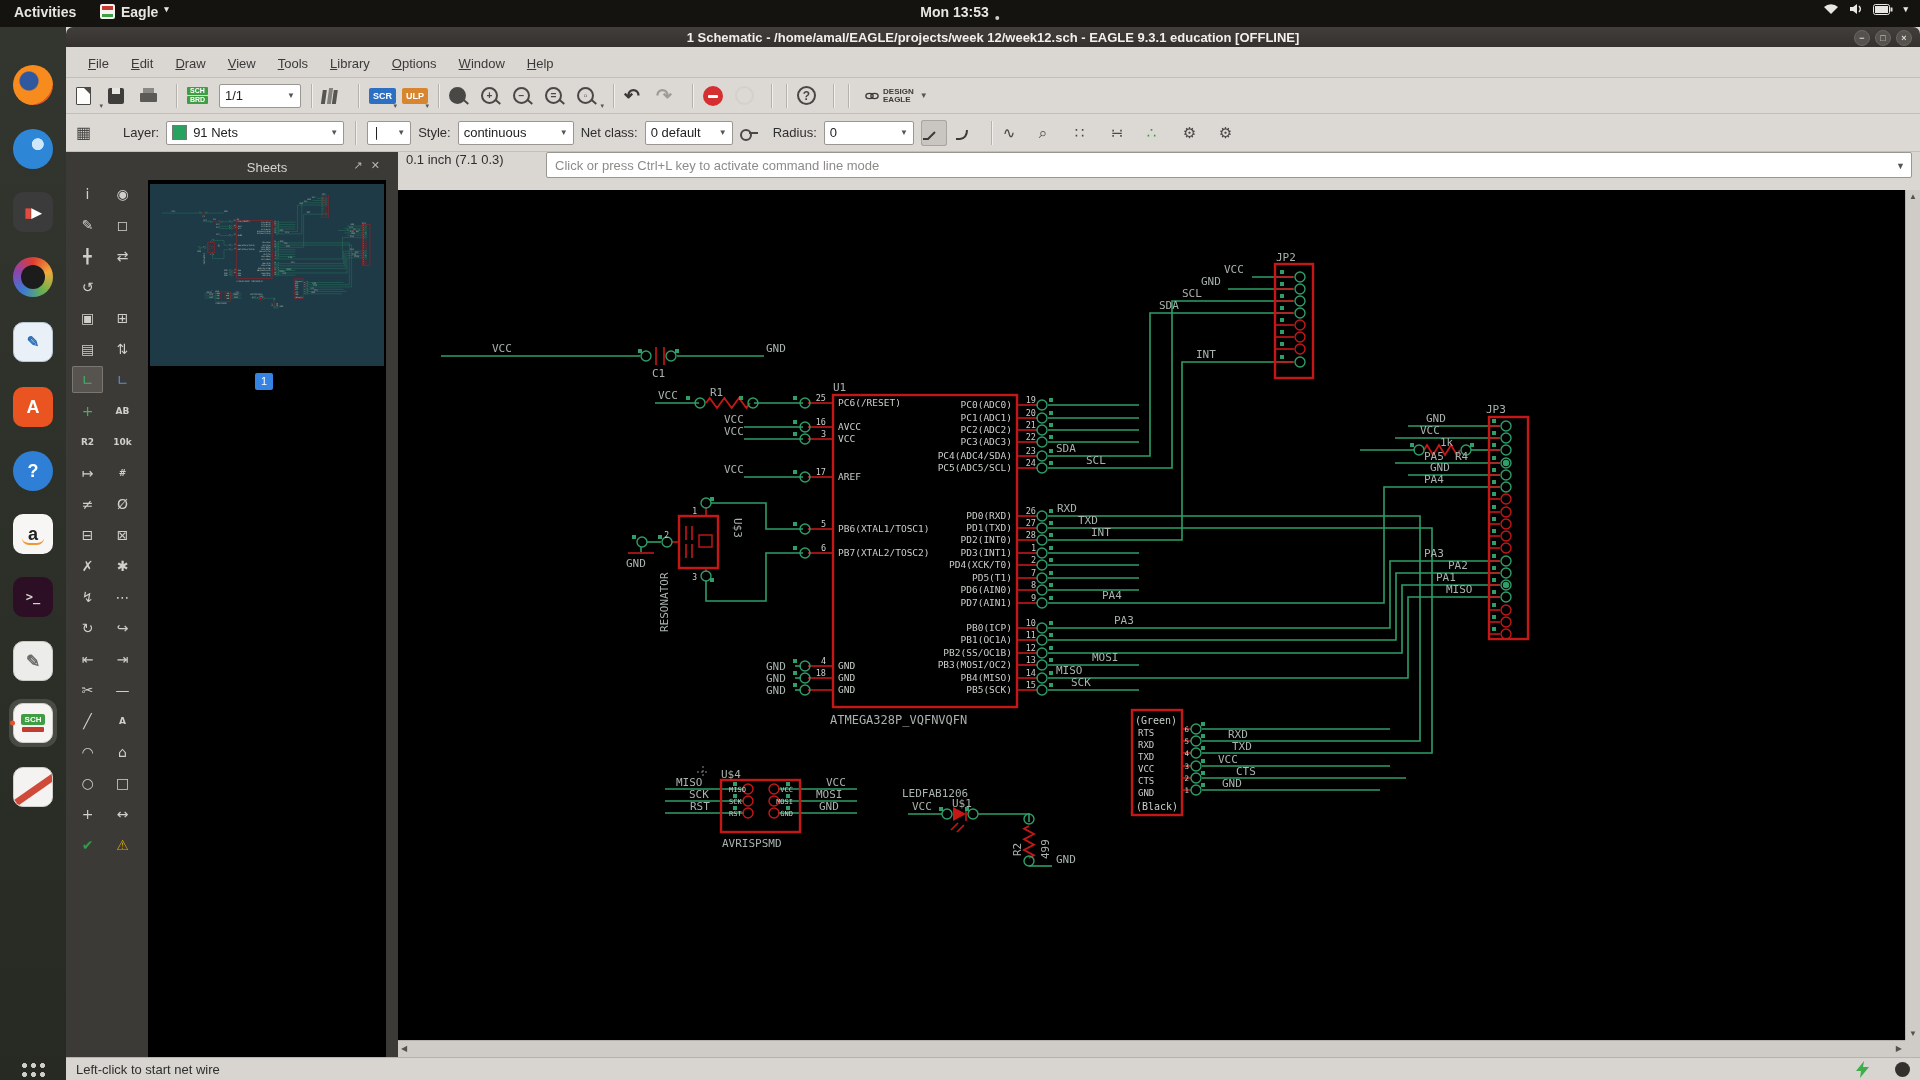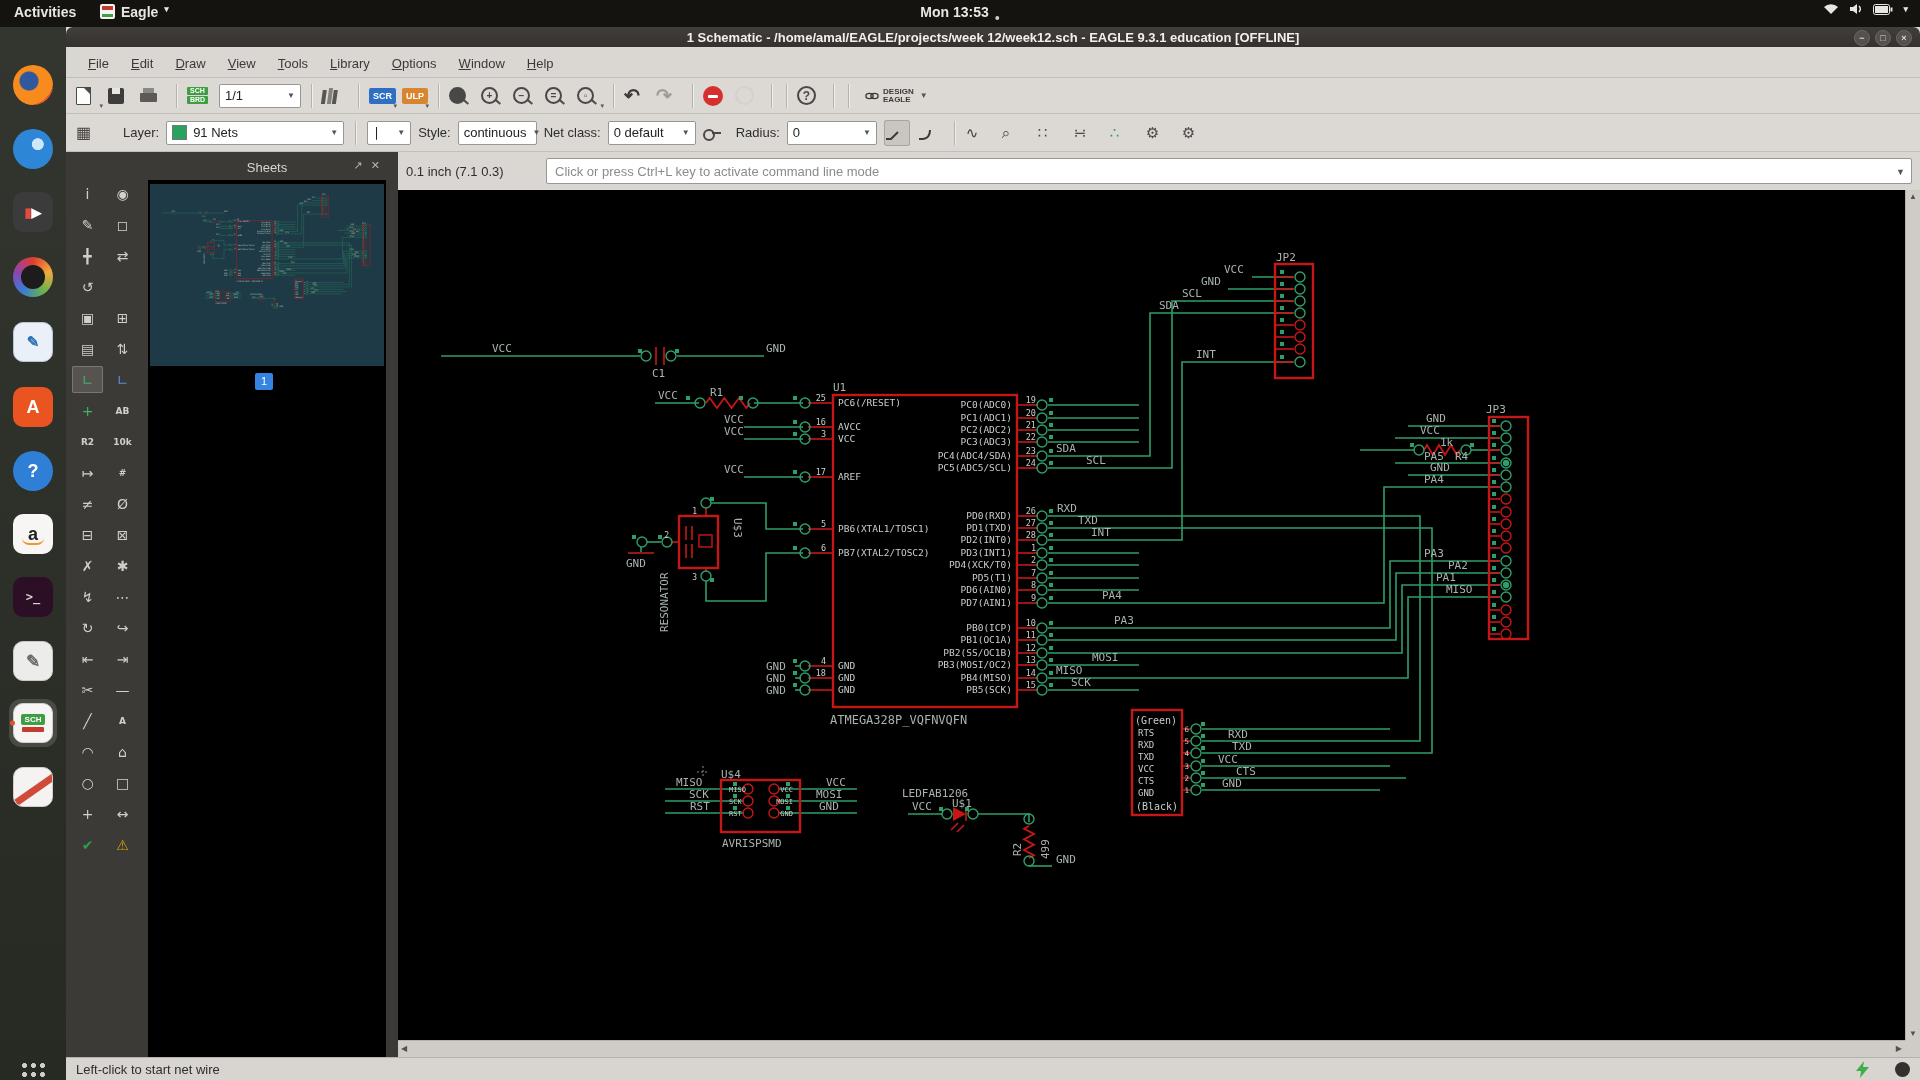--- a/index.html
+++ b/index.html
@@ -88,21 +88,21 @@
   .ic-help{width:19px;height:19px;border-radius:50%;border:2px solid #4a4846;color:#4a4846;font-weight:bold;font-size:12px;line-height:16px;text-align:center;}
   #design-link{display:flex;align-items:center;gap:4px;}
   #design-link .dl{font-size:8px;font-weight:bold;color:#3c3a38;line-height:8px;}
   .ic-grid{font-size:16px;color:#4a4846;}
   .swatch{width:15px;height:15px;border:1px solid #777;}
   .ic-key{width:18px;height:10px;position:relative;}
   .ic-key:before{content:"";position:absolute;left:0;top:1px;width:8px;height:8px;border:2px solid #4a4846;border-radius:50%;}
   .ic-key:after{content:"";position:absolute;left:9px;top:4px;width:9px;height:2px;background:#4a4846;}
   .gray-glyph{color:#4a4846;}
 
-  #cmdbar { position:absolute; left:332px; top:125px; right:0; height:38px; background:#dad6d2; display:flex; align-items:center; padding:0 8px; gap:10px; }
+  #cmdbar { position:absolute; left:332px; top:125px; right:0; height:38px; background:#dad6d2; display:flex; padding:0 8px; gap:10px; }
   #coords { font-size:13px; color:#2e2e2e; white-space:nowrap; width:130px; }
   #cmdwrap { flex:1; position:relative; }
   #cmdinput { width:100%; height:26px; background:#fff; border:1px solid #9a9792; border-radius:2px; font-size:13px; padding:0 22px 0 8px; color:#333; font-family:"Liberation Sans",sans-serif; }
   #cmdinput::placeholder { color:#8d8b88; }
   #cmdcaret { position:absolute; right:7px; top:9px; font-size:9px; color:#555; }
 
   
   #leftpanel { position:absolute; left:0; top:125px; width:332px; bottom:23px; background:#3b3a37; }
   #palette { position:absolute; left:6px; top:28px; width:74px; }
   .prow { display:flex; gap:4px; margin-bottom:4px; }
@@ -340,21 +340,21 @@
         <span class="swatch" id="layer-swatch" style="background: rgb(39, 163, 95);"></span>
         <span>91 Nets</span>
           <span class="cdd">▼</span>
       </span>
       <span class="tsep"></span>
       <span class="combo" style="width:44px">
         <span>∣</span>
           <span class="cdd">▼</span>
       </span>
       <span>Style:</span>
-      <span class="combo" style="width:79px">
+      <span class="combo" style="width:116px">
         <span>continuous</span>
           <span class="cdd">▼</span>
       </span>
       <span>Net class:</span>
       <span class="combo" style="width:88px">
         <span>0 default</span>
           <span class="cdd">▼</span>
       </span>
       <span class="tbtn">
           <span class="ic-key"></span>

